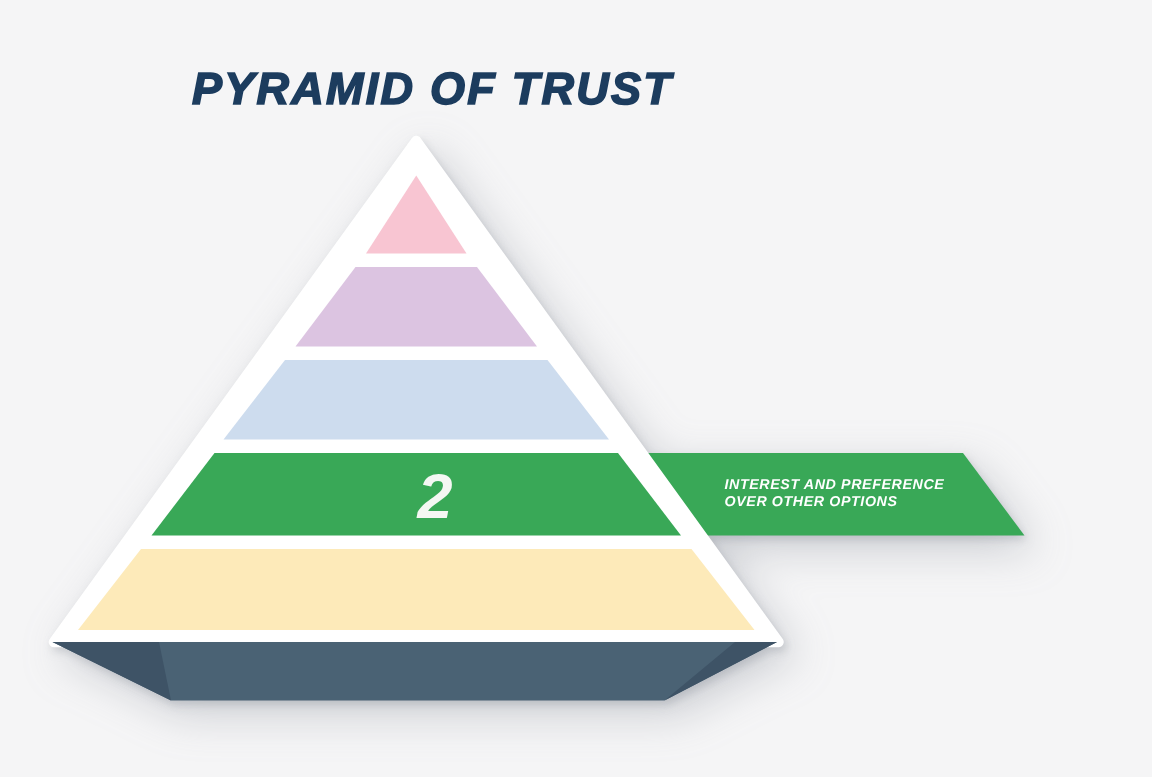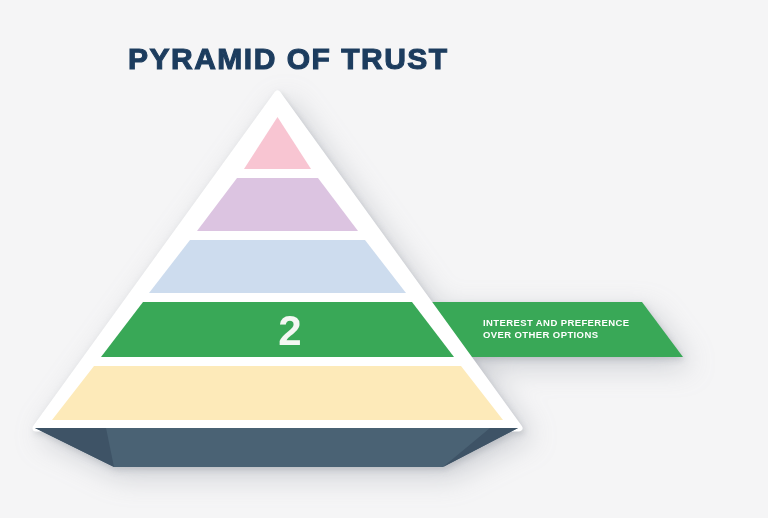--- a/index.html
+++ b/index.html
@@ -7,20 +7,21 @@
     padding: 0;
     width: 768px;
     height: 518px;
     overflow: hidden;
     font-family: "Liberation Sans", sans-serif;
   }
   .stage {
     position: relative;
     width: 768px;
     height: 518px;
+    font-style: italic;
   }
   svg { display: block; }
   .title-text {
     font-family: "Liberation Sans", sans-serif;
     font-weight: 700;
     font-size: 30px;
     letter-spacing: 1.5px;
     stroke-width: 1.1px;
     paint-order: stroke fill;
   }

